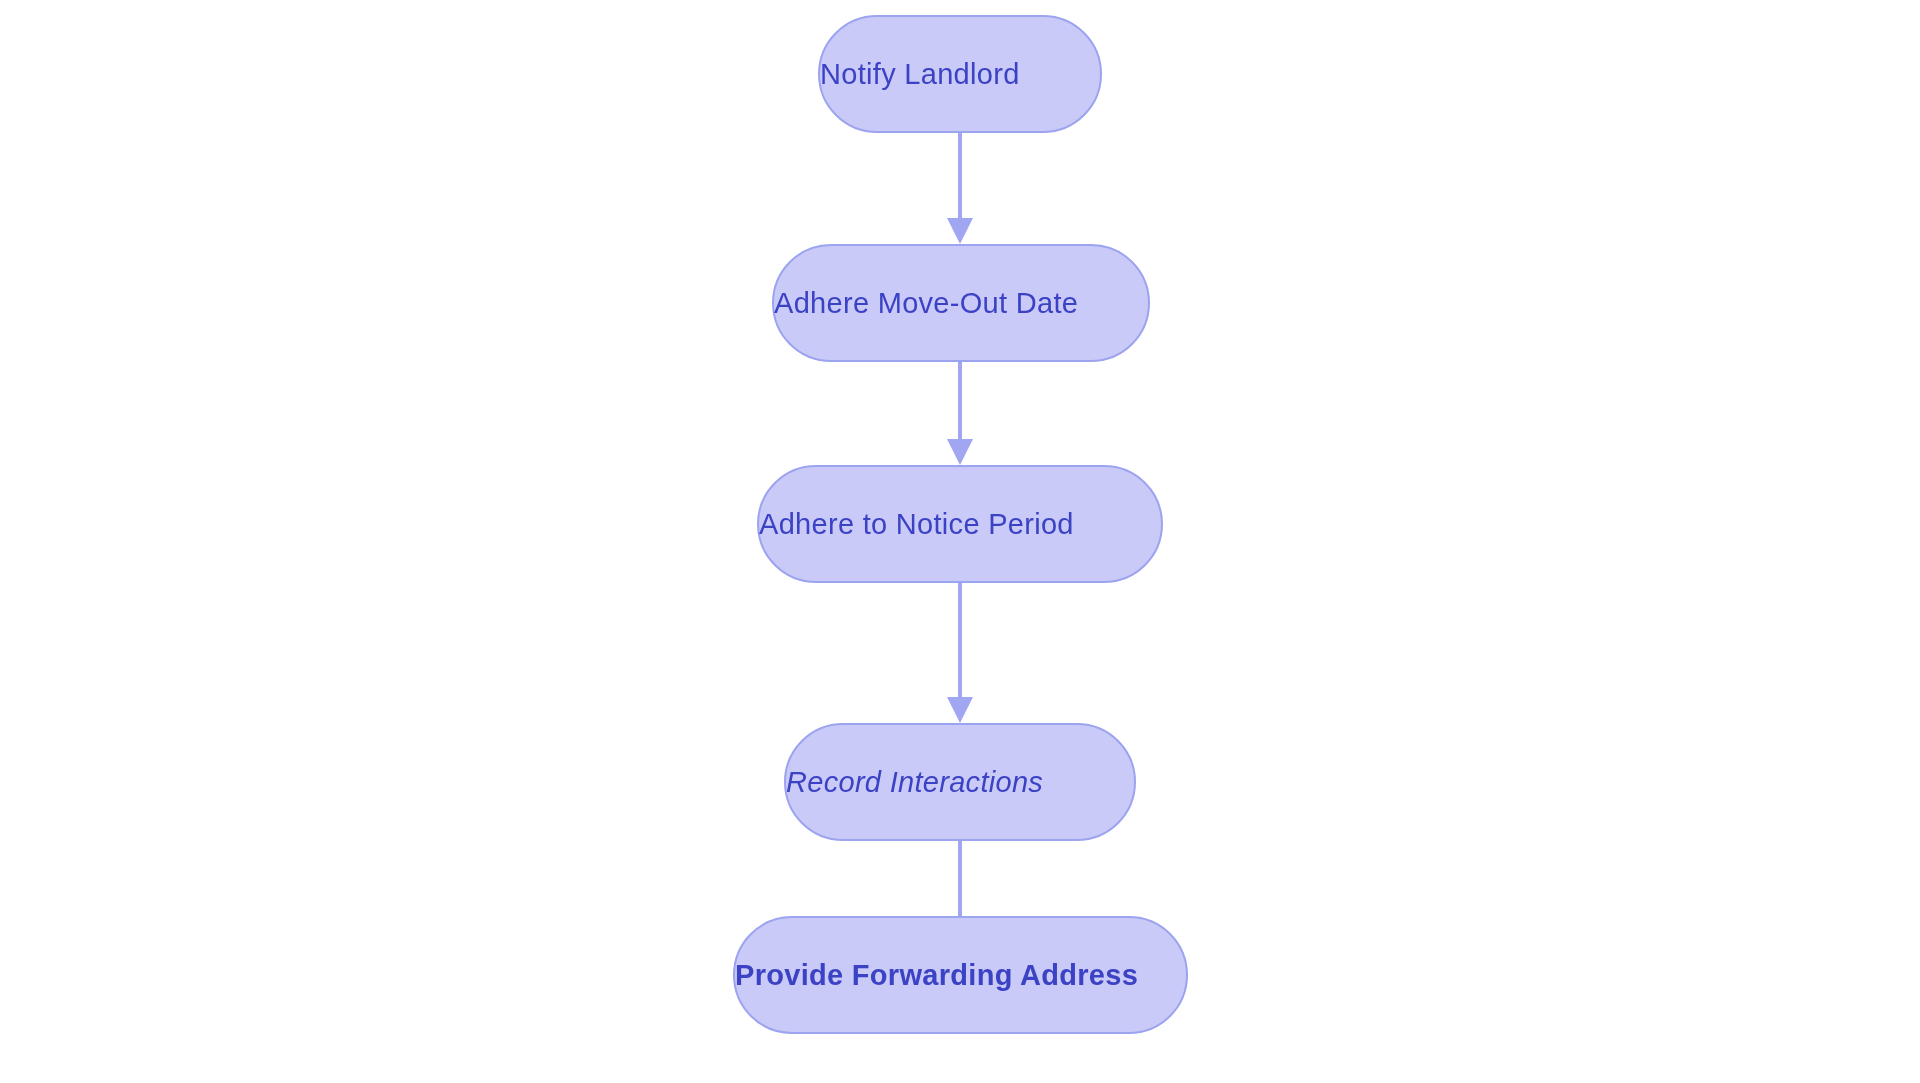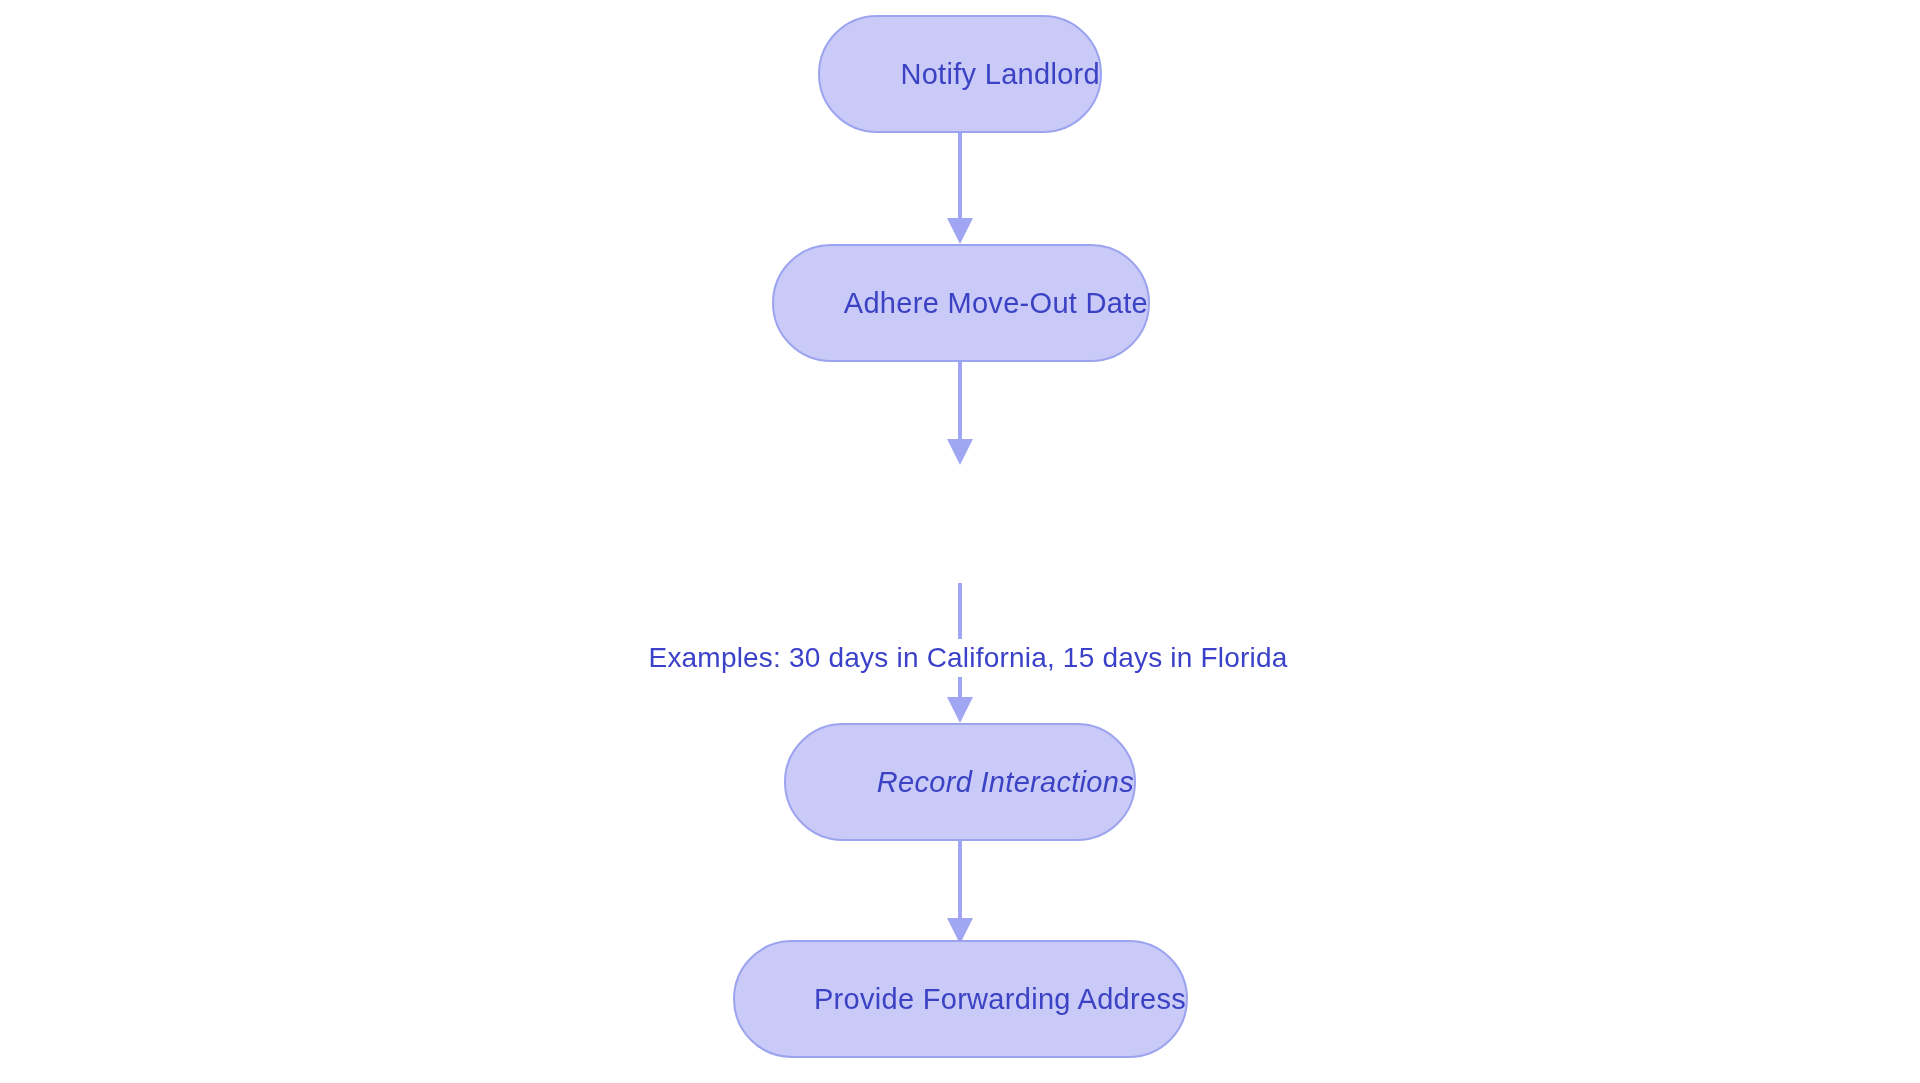--- a/index.html
+++ b/index.html
@@ -17,31 +17,31 @@
   }
   .node {
     position: absolute;
     height: 118px;
     box-sizing: border-box;
     background: var(--node-fill, #c9caf8);
     border: 2px solid var(--node-border, #9ca3ef);
     border-radius: 60px;
     display: flex;
     align-items: center;
-    justify-content: flex-end;
+    justify-content: flex-start;
     color: var(--node-text, #3b42c4);
     font-size: 29px;
     letter-spacing: 0.3px;
     white-space: nowrap;
   }
   .node-1 { left: 818px; top: 15px;  width: 284px; }
   .node-2 { left: 772px; top: 244px; width: 378px; }
   .node-3 { left: 757px; top: 465px; width: 406px; }
   .node-4 { left: 784px; top: 723px; width: 352px; font-style: italic; }
-  .node-5 { left: 733px; top: 940px; width: 455px; }
+  .node-5 { left: 733px; top: 916px; width: 455px; font-weight: bold; }
 
   .edge-line {
     position: absolute;
     left: 958px;
     width: 4px;
     background: var(--arrow, #a0a6f2);
   }
   .line-1 { top: 133px; height: 88px; }
   .line-2 { top: 362px; height: 80px; }
   .line-3 { top: 583px; height: 116px; }
@@ -86,24 +86,26 @@
   <div class="edge-line line-1"></div>
   <div class="edge-head head-1"></div>
 
   <div class="node node-2">
     <span>Adhere Move-Out Date</span>
   </div>
 
   <div class="edge-line line-2"></div>
   <div class="edge-head head-2"></div>
 
+  <div class="node node-3">
+    <span>Adhere to Notice Period</span>
+  </div>
 
   <div class="edge-line line-3"></div>
   <div class="edge-head head-3"></div>
-  <div class="edge-label">Examples: 30 days in California, 15 days in Florida</div>
 
   <div class="node node-4">
     <span>Record Interactions</span>
   </div>
 
   <div class="edge-line line-4"></div>
   <div class="edge-head head-4"></div>
 
   <div class="node node-5">
     <span>Provide Forwarding Address</span>

